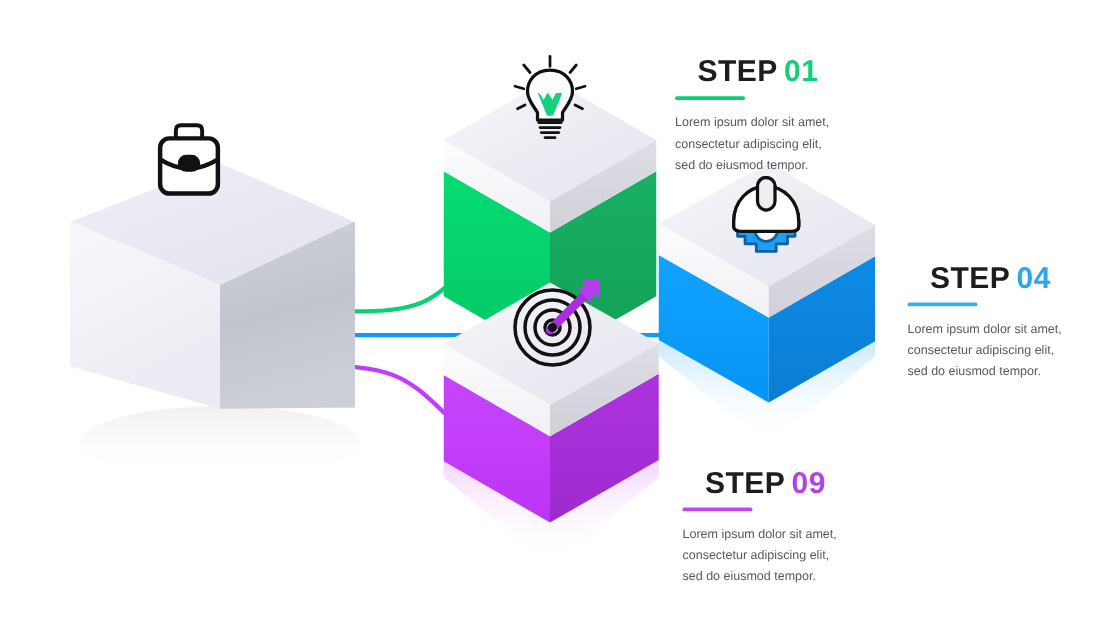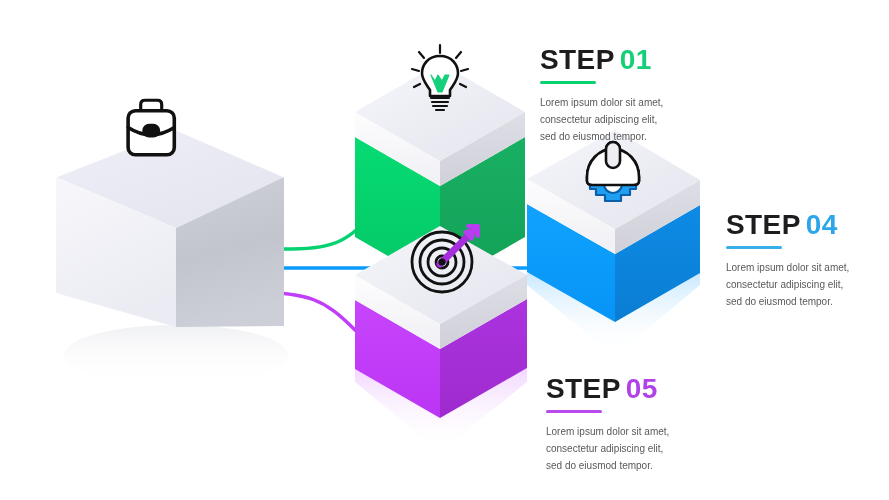--- a/index.html
+++ b/index.html
@@ -24,25 +24,26 @@
     width: 889px;
     height: 500px;
   }
 
   
   .step-text {
     position: absolute;
     width: 230px;
   }
   .step-head {
-    font-size: 28px;
+    font-size: 24px;
     font-weight: bold;
     letter-spacing: 0.4px;
     line-height: 1;
     white-space: nowrap;
+    margin-left: 18px;
   }
   .step-word {
     color: #1d1d1f;
   }
   .step-num {
     margin-left: 5px;
   }
   .rule {
     height: 3px;
     width: 56px;
@@ -263,21 +264,21 @@
     <div class="rule" style="background:#39AFEA;"></div>
     <div class="step-body">
       <div>Lorem ipsum dolor sit amet,</div>
       <div>consectetur  adipiscing  elit,</div>
       <div>sed do eiusmod tempor.</div>
     </div>
   </div>
 
   <div class="step-text" style="left:546px; top:375px;">
     <div class="step-head">
-      <span class="step-word">STEP</span><span class="step-num" style="color:#B042E8;">05</span>
+      <span class="step-word">STEP</span><span class="step-num" style="color:#B042E8;">09</span>
     </div>
     <div class="rule" style="background:#B94BEE;"></div>
     <div class="step-body">
       <div>Lorem ipsum dolor sit amet,</div>
       <div>consectetur  adipiscing  elit,</div>
       <div>sed do eiusmod tempor.</div>
     </div>
   </div>
 
 </div>

